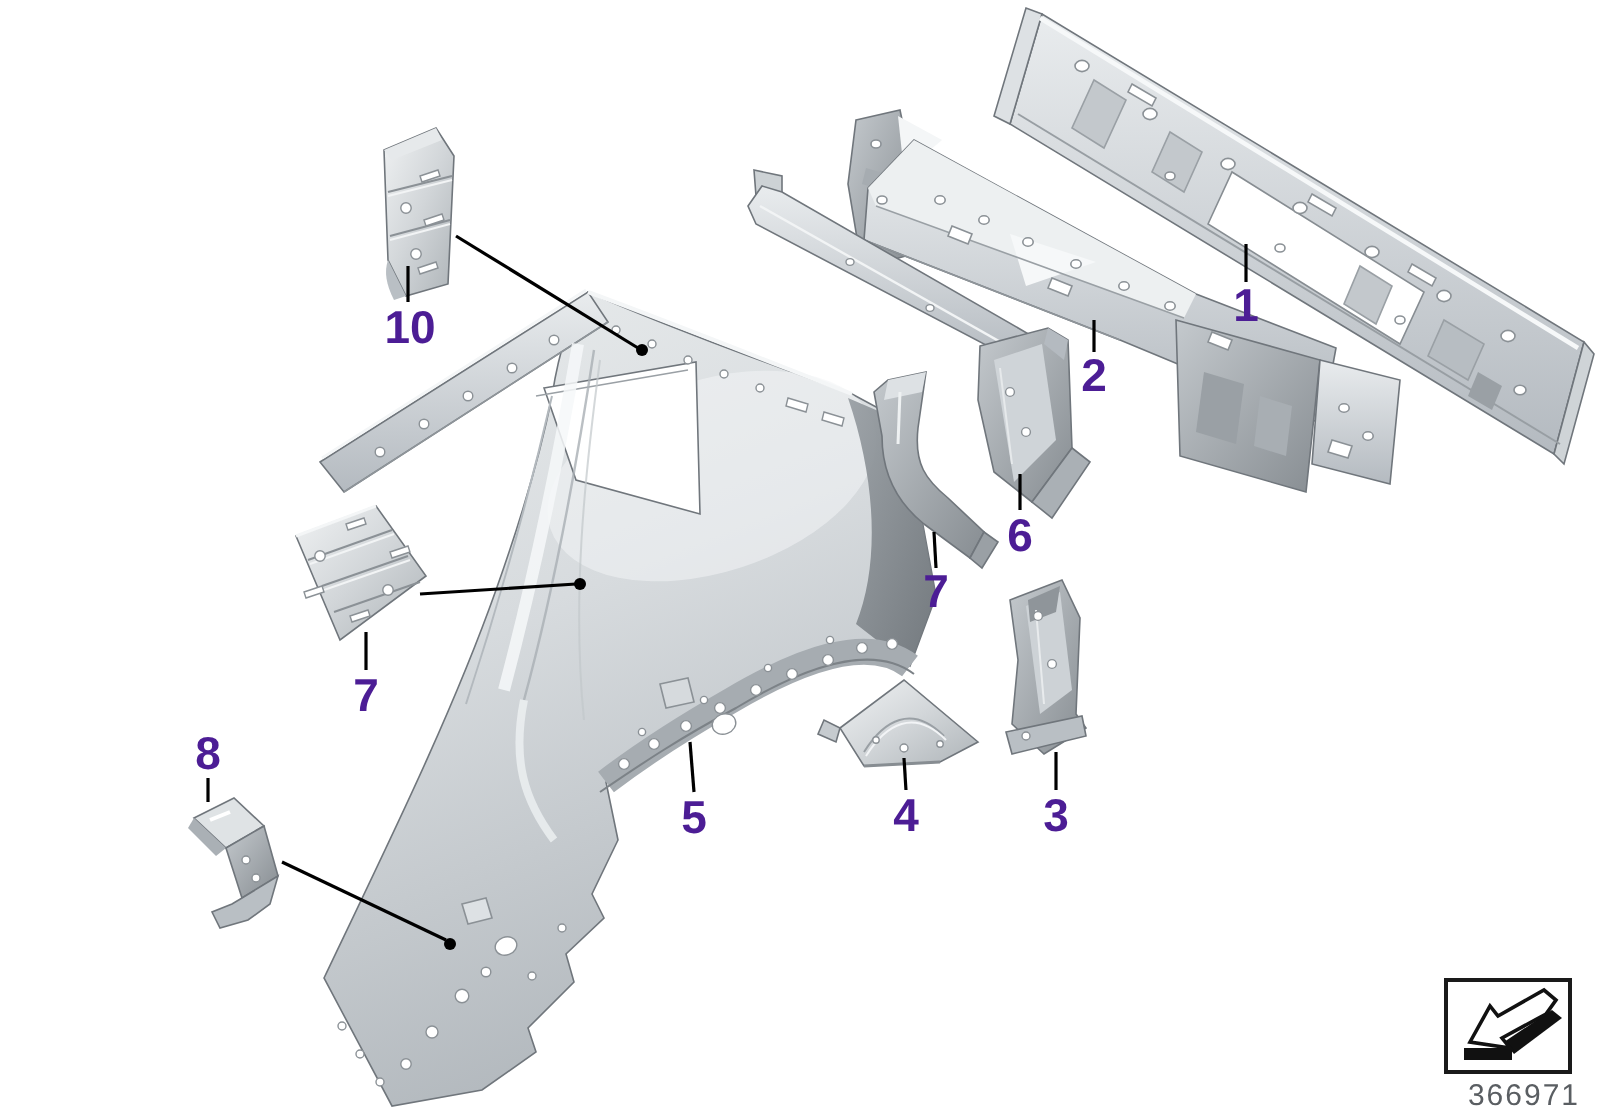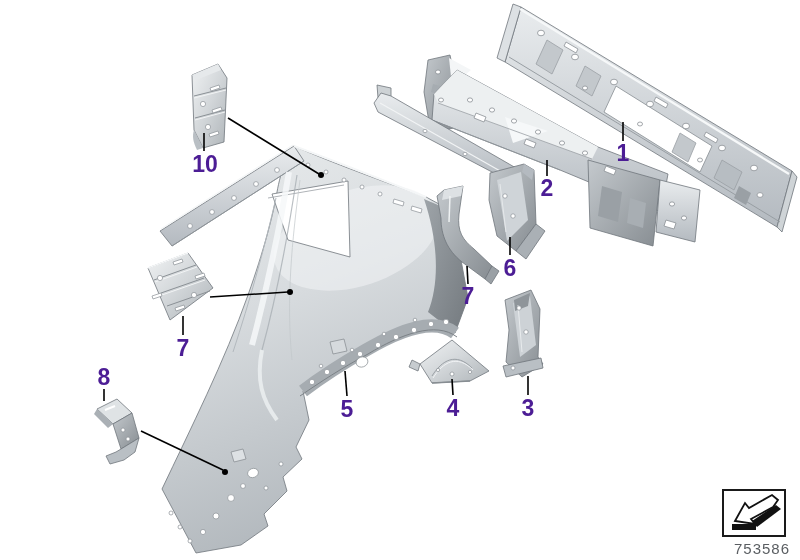--- a/index.html
+++ b/index.html
@@ -311,15 +311,15 @@
 <div class="callout" style="left:205px;top:164px">10</div>
 
 <div class="dir-box">
   <svg width="60" height="44" viewBox="0 0 60 44">
     <polygon points="28,30 52,14 57,18 33,36" fill="#111111"></polygon>
     <rect x="8" y="33" width="24" height="6" fill="#111111"></rect>
     <polygon points="11,30 21,12 25,17 48,4 54,9 49,16 27,28 31,33" fill="#ffffff" stroke="#111111" stroke-width="1.8" stroke-linejoin="miter"></polygon>
   </svg>
 </div>
 
-<div class="code-label" style="left:762px;top:548px">753586</div>
+<div class="code-label" style="left:762px;top:548px">366971</div>
 
 </div>
 
 </body></html>

